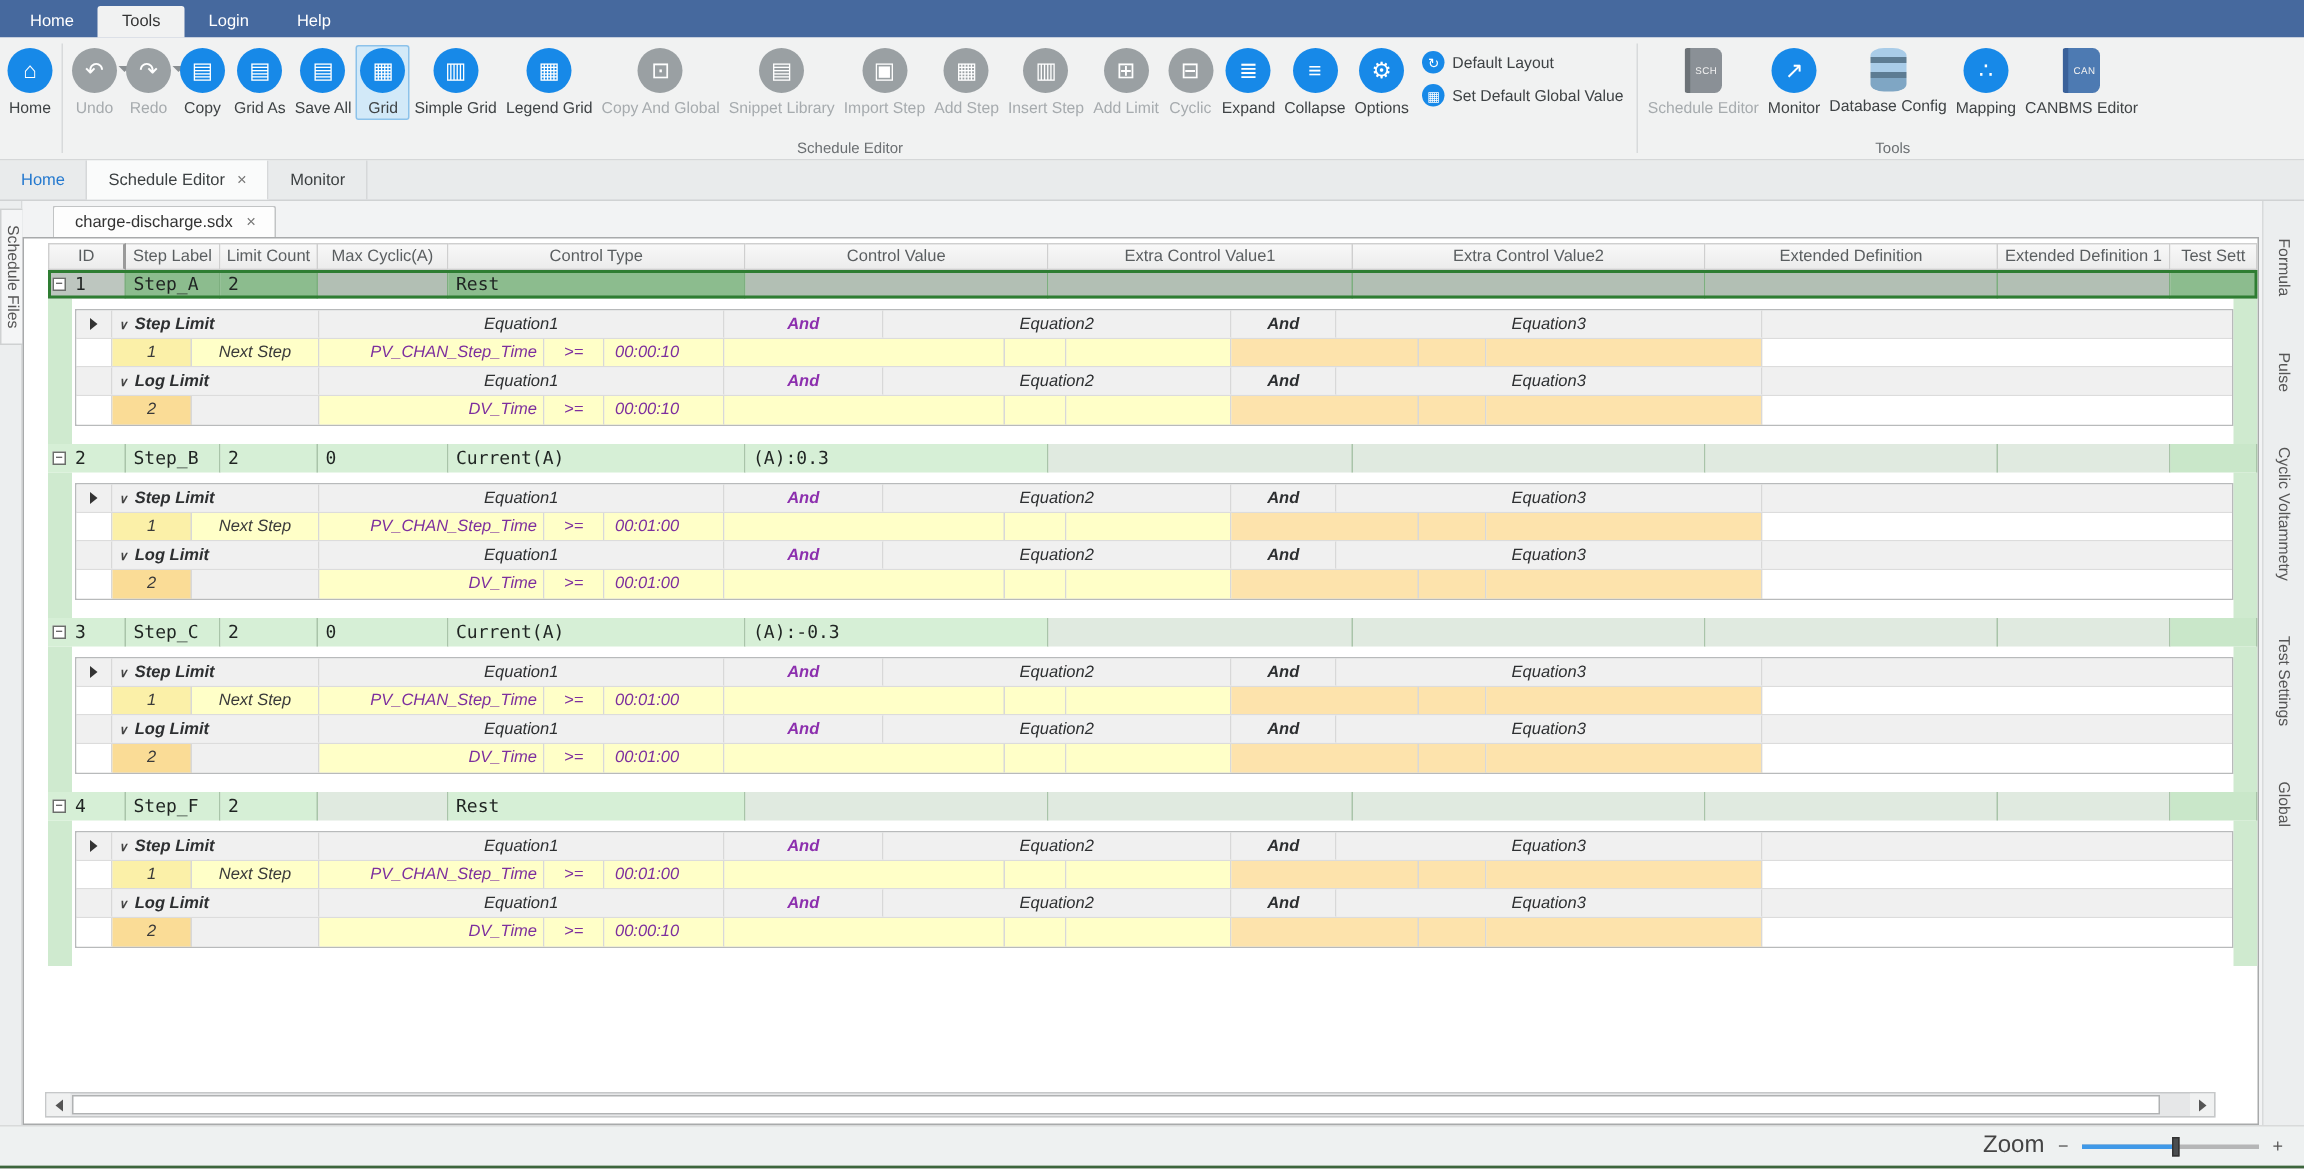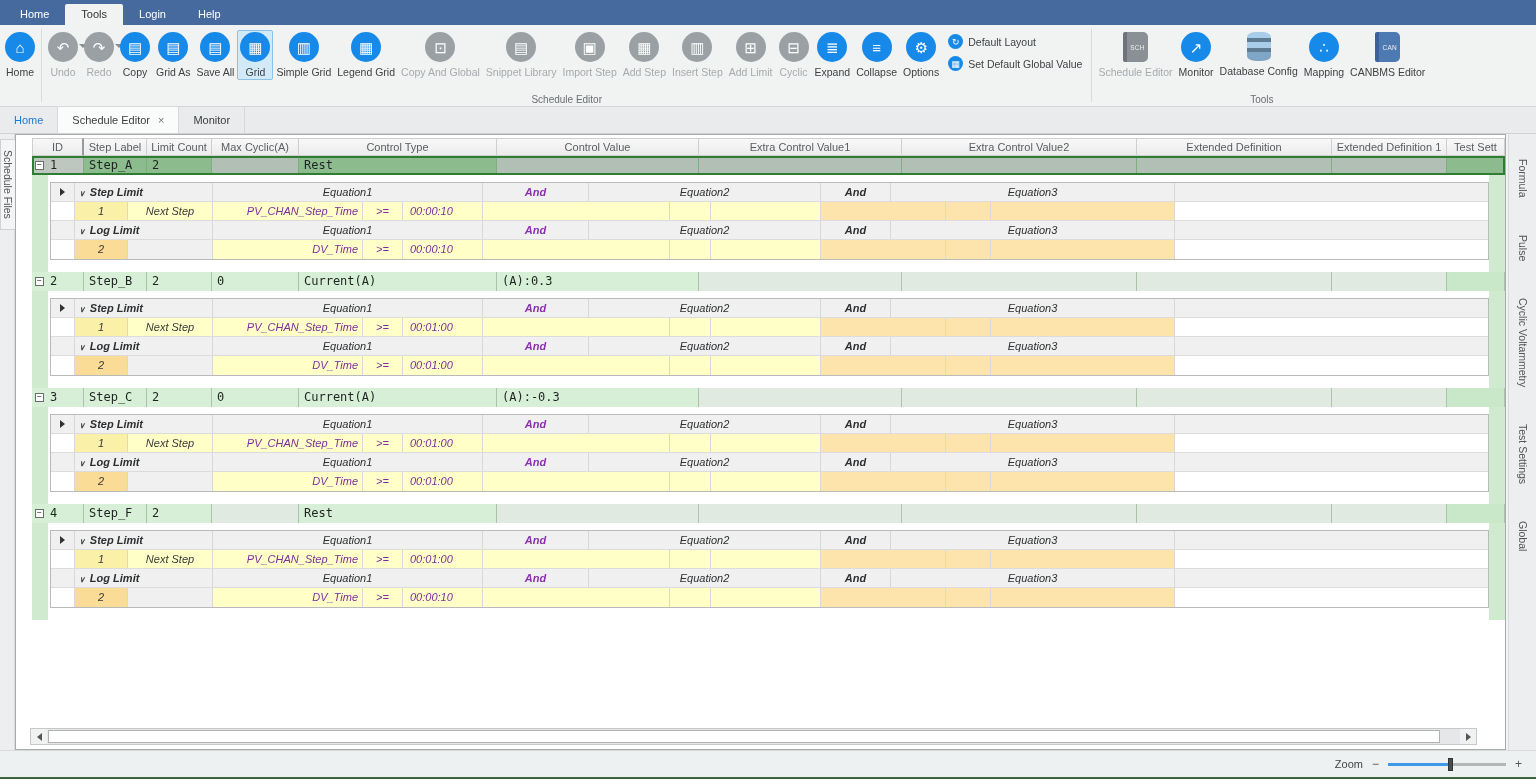--- a/index.html
+++ b/index.html
@@ -126,21 +126,21 @@
              border:1px solid #c6c8c9; display:flex; align-items:center; }
   .sbtn { width:16px; height:15px; background:#f0f1f1; display:flex; align-items:center; justify-content:center; flex:none; }
   .tri-l { width:0;height:0;border-top:4px solid transparent;border-bottom:4px solid transparent;border-right:5px solid #555; }
   .tri-r { width:0;height:0;border-top:4px solid transparent;border-bottom:4px solid transparent;border-left:5px solid #555; }
   .sthumb { width:1392px; height:13px; background:#fff; border:1px solid #b0b2b3; margin-left:1px; }
   .strack-gap { flex:1; }
 
   
   .statusbar { height:27px; background:#eef1f1; border-top:1px solid #d8dada; display:flex; align-items:center;
                justify-content:flex-end; padding-right:14px; gap:9px; flex:none; }
-  .zlabel { font-size:11px; color:#444; }
+  .zlabel { font-size:16px; color:#444; }
   .zminus, .zplus { font-size:12px; color:#555; }
   .ztrack { width:118px; height:3px; background:#b5b6b7; position:relative; }
   .zfill { position:absolute; left:0; top:0; height:3px; width:62px; background:#3f99e8; }
   .zthumb { position:absolute; left:60px; top:-5px; width:5px; height:13px; background:#4a4d4f; border:1px solid #333; }
 </style>
 </head>
 <body>
 
 <div class="app">
 
@@ -285,20 +285,26 @@
       <span>Monitor</span>
     </div>
   </div>
 
   <div class="workspace">
     <div class="left-strip">
       <div class="lvtab">Schedule Files</div>
     </div>
 
     <div class="doc-area">
+      <div class="doc-tabs">
+        <div class="doc-tab">
+          <span>charge-discharge.sdx</span>
+          <span class="xicon"></span>
+        </div>
+      </div>
       <div class="editor">
         <div class="ghead" id="ghead">
             <div class="gh" style="width: 52px;">ID</div>
             <div class="gh" style="width: 63px;">Step Label</div>
             <div class="gh" style="width: 65px;">Limit Count</div>
             <div class="gh" style="width: 87px;">Max Cyclic(A)</div>
             <div class="gh" style="width: 198px;">Control Type</div>
             <div class="gh" style="width: 202px;">Control Value</div>
             <div class="gh" style="width: 203px;">Extra Control Value1</div>
             <div class="gh" style="width: 235px;">Extra Control Value2</div>

